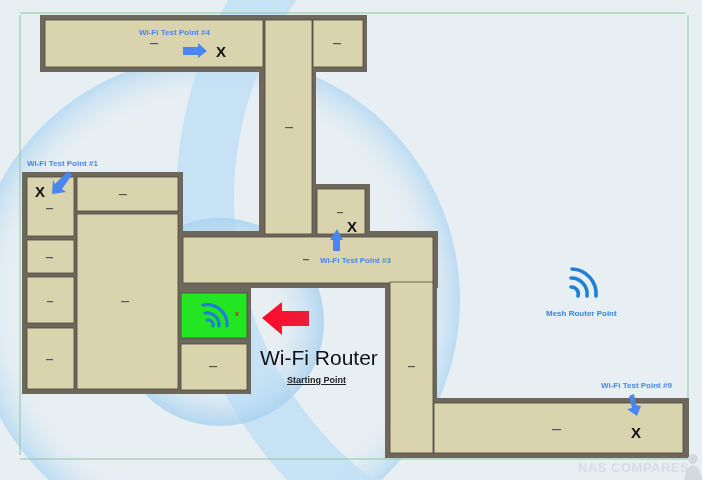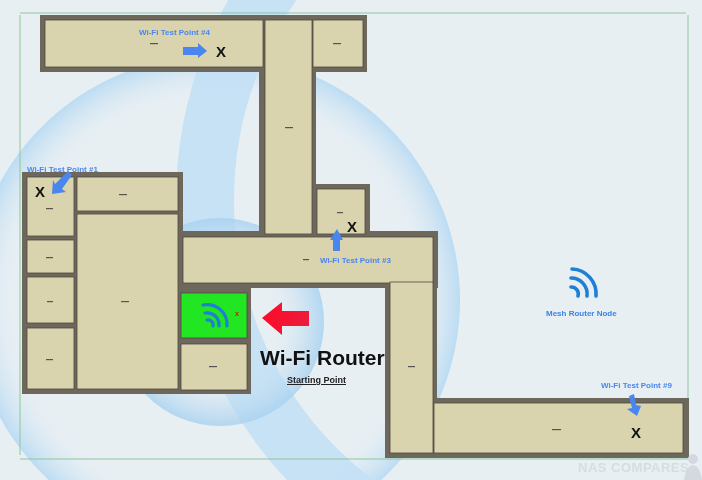--- a/index.html
+++ b/index.html
@@ -2,21 +2,21 @@
 <html><head>
 <meta charset="utf-8">
 <style>
   html, body { margin:0; padding:0; }
   body { width:702px; height:480px; overflow:hidden; background:#e8eff3; font-family:"Liberation Sans", sans-serif; }
   #stage { position:relative; width:702px; height:380px; }
   svg { position:absolute; left:0; top:0; }
   .lbl { position:absolute; white-space:nowrap; }
   .tp { color:#4a86f0; font-size:8px; font-weight:bold; }
   .x-mark { font-size:15px; font-weight:bold; color:#111; }
-  .title { font-size:21px; font-weight:bold; color:#111; }
+  .title { font-size:21px; font-weight:normal; color:#111; }
   .subtitle { font-size:9px; font-weight:bold; color:#222; }
   .mesh { color:#3b82e6; font-size:8px; font-weight:bold; }
   .wm { color:#d5dde2; font-size:13px; font-weight:bold; letter-spacing:0.5px; }
 </style>
 </head>
 <body>
 
 <div id="stage">
   <svg width="702" height="480" viewBox="0 0 702 480">
     <defs>
@@ -114,30 +114,30 @@
 
     <g fill="#d3d9de">
       <circle cx="693" cy="459" r="5"></circle>
       <path d="M684 480 Q686 466 693 465 Q700 466 702 480 Z"></path>
     </g>
   </svg>
 
   <div class="lbl tp" style="left:139px;top:28px;">Wi-Fi Test Point #4</div>
   <div class="lbl x-mark" style="left:216px;top:43px;">X</div>
 
-  <div class="lbl tp" style="left:27px;top:159px;margin-top:6px;">Wi-Fi Test Point #1</div>
+  <div class="lbl tp" style="left:27px;top:159px;">Wi-Fi Test Point #1</div>
   <div class="lbl x-mark" style="left:35px;top:183px;">X</div>
 
   <div class="lbl tp" style="left:320px;top:256px;text-align:right;">Wi-Fi Test Point #3</div>
   <div class="lbl x-mark" style="left:347px;top:218px;">X</div>
 
   <div class="lbl tp" style="left:601px;top:381px;">Wi-Fi Test Point #9</div>
   <div class="lbl x-mark" style="left:631px;top:424px;">X</div>
 
   <div class="lbl" style="left:235px;top:310px;color:#e01010;font-size:7px;font-weight:bold;">x</div>
 
   <div class="lbl title" style="left:260px;top:346px;">Wi-Fi Router</div>
   <div class="lbl subtitle" style="left:287px;top:375px;text-decoration:underline;">Starting Point</div>
 
-  <div class="lbl mesh" style="left:546px;top:309px;">Mesh Router Node</div>
+  <div class="lbl mesh" style="left:546px;top:309px;">Mesh Router Point</div>
 
   <div class="lbl wm" style="left:578px;top:460px;">NAS COMPARES</div>
 </div>
 
 </body></html>

